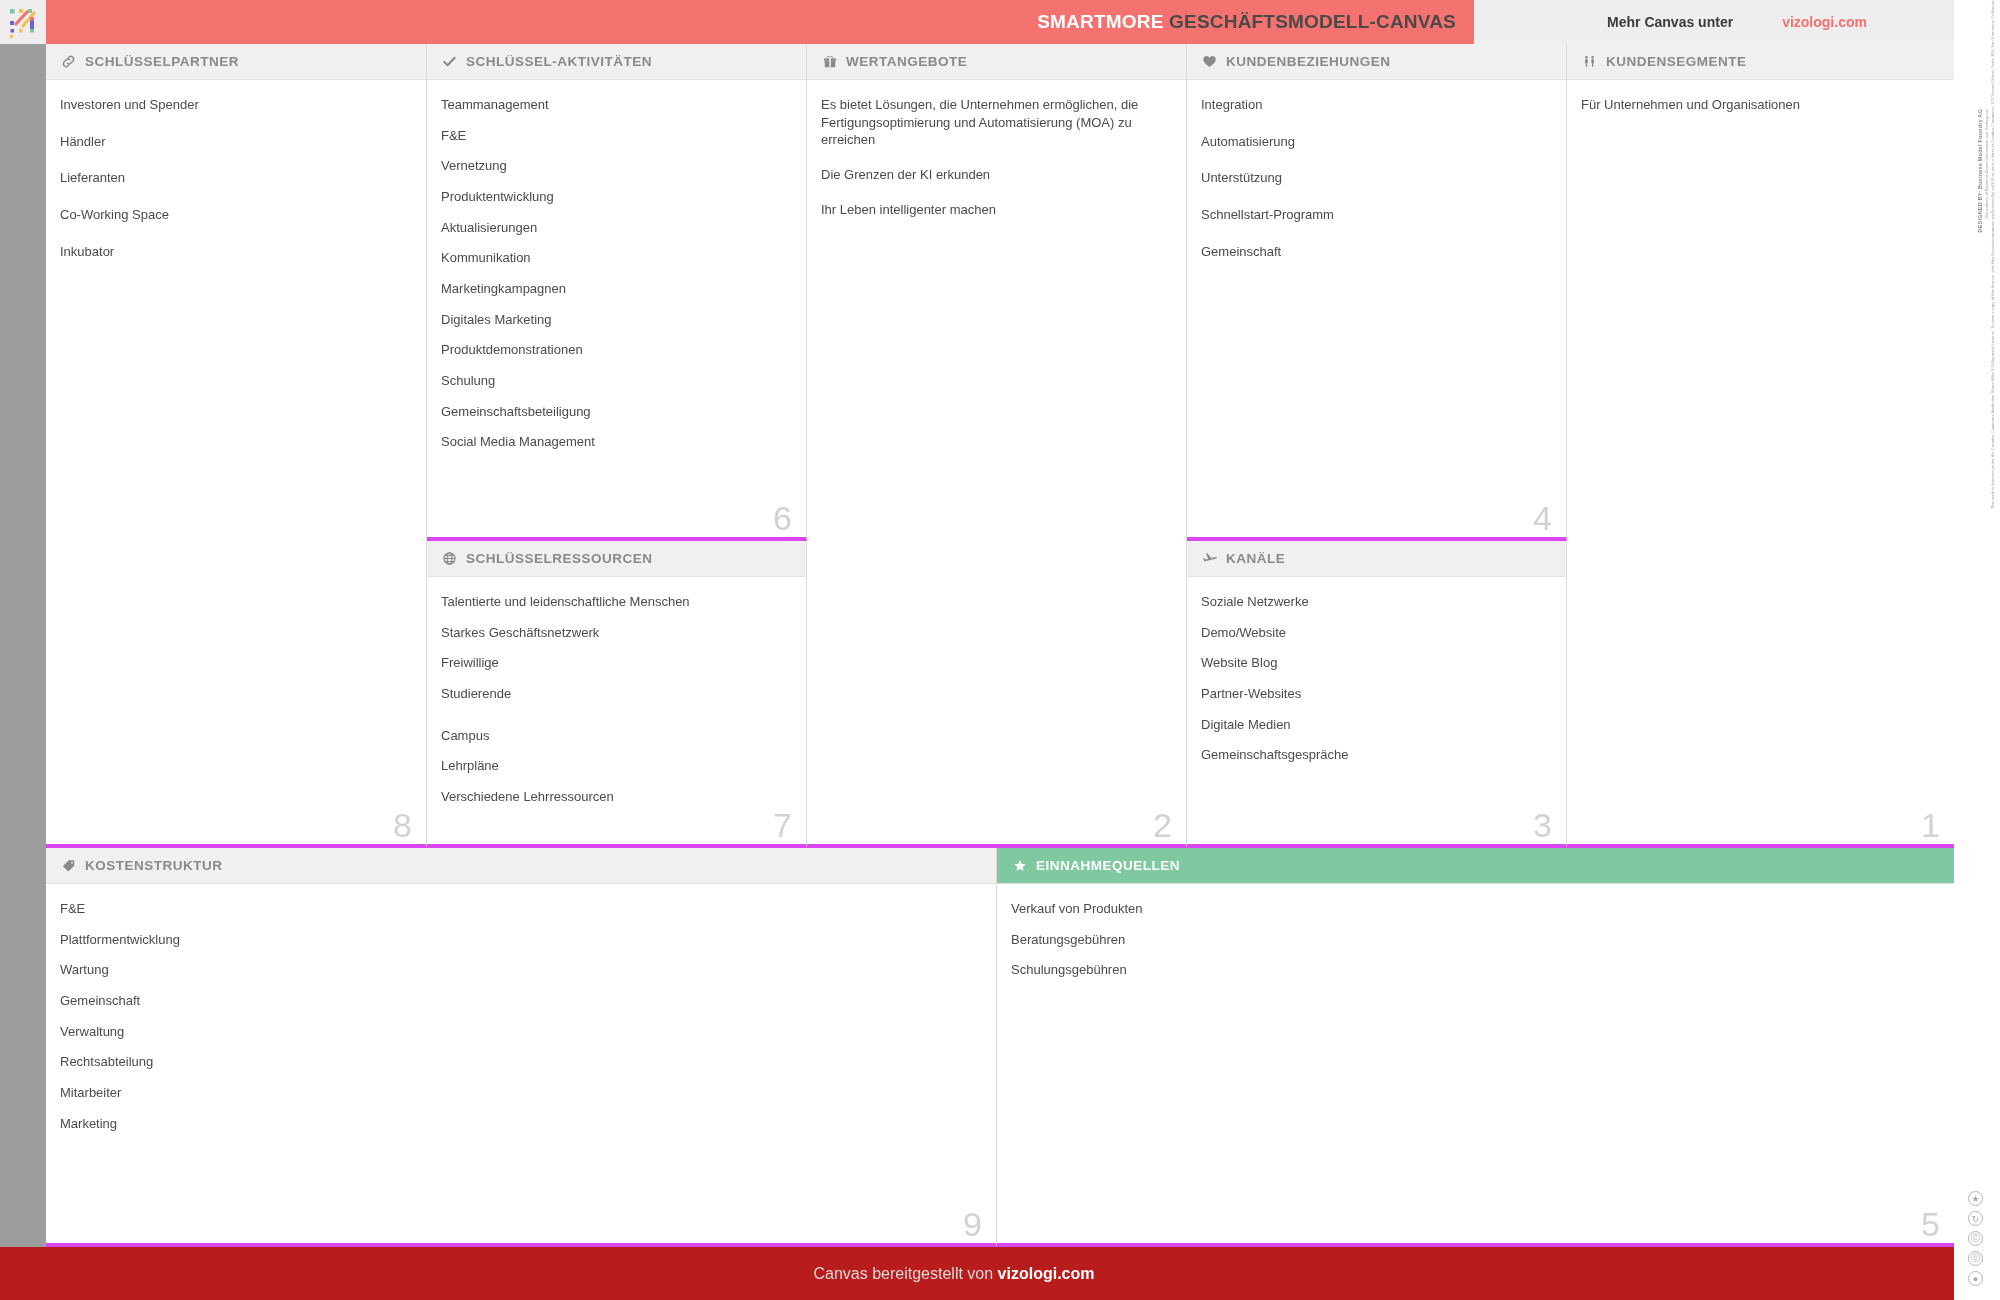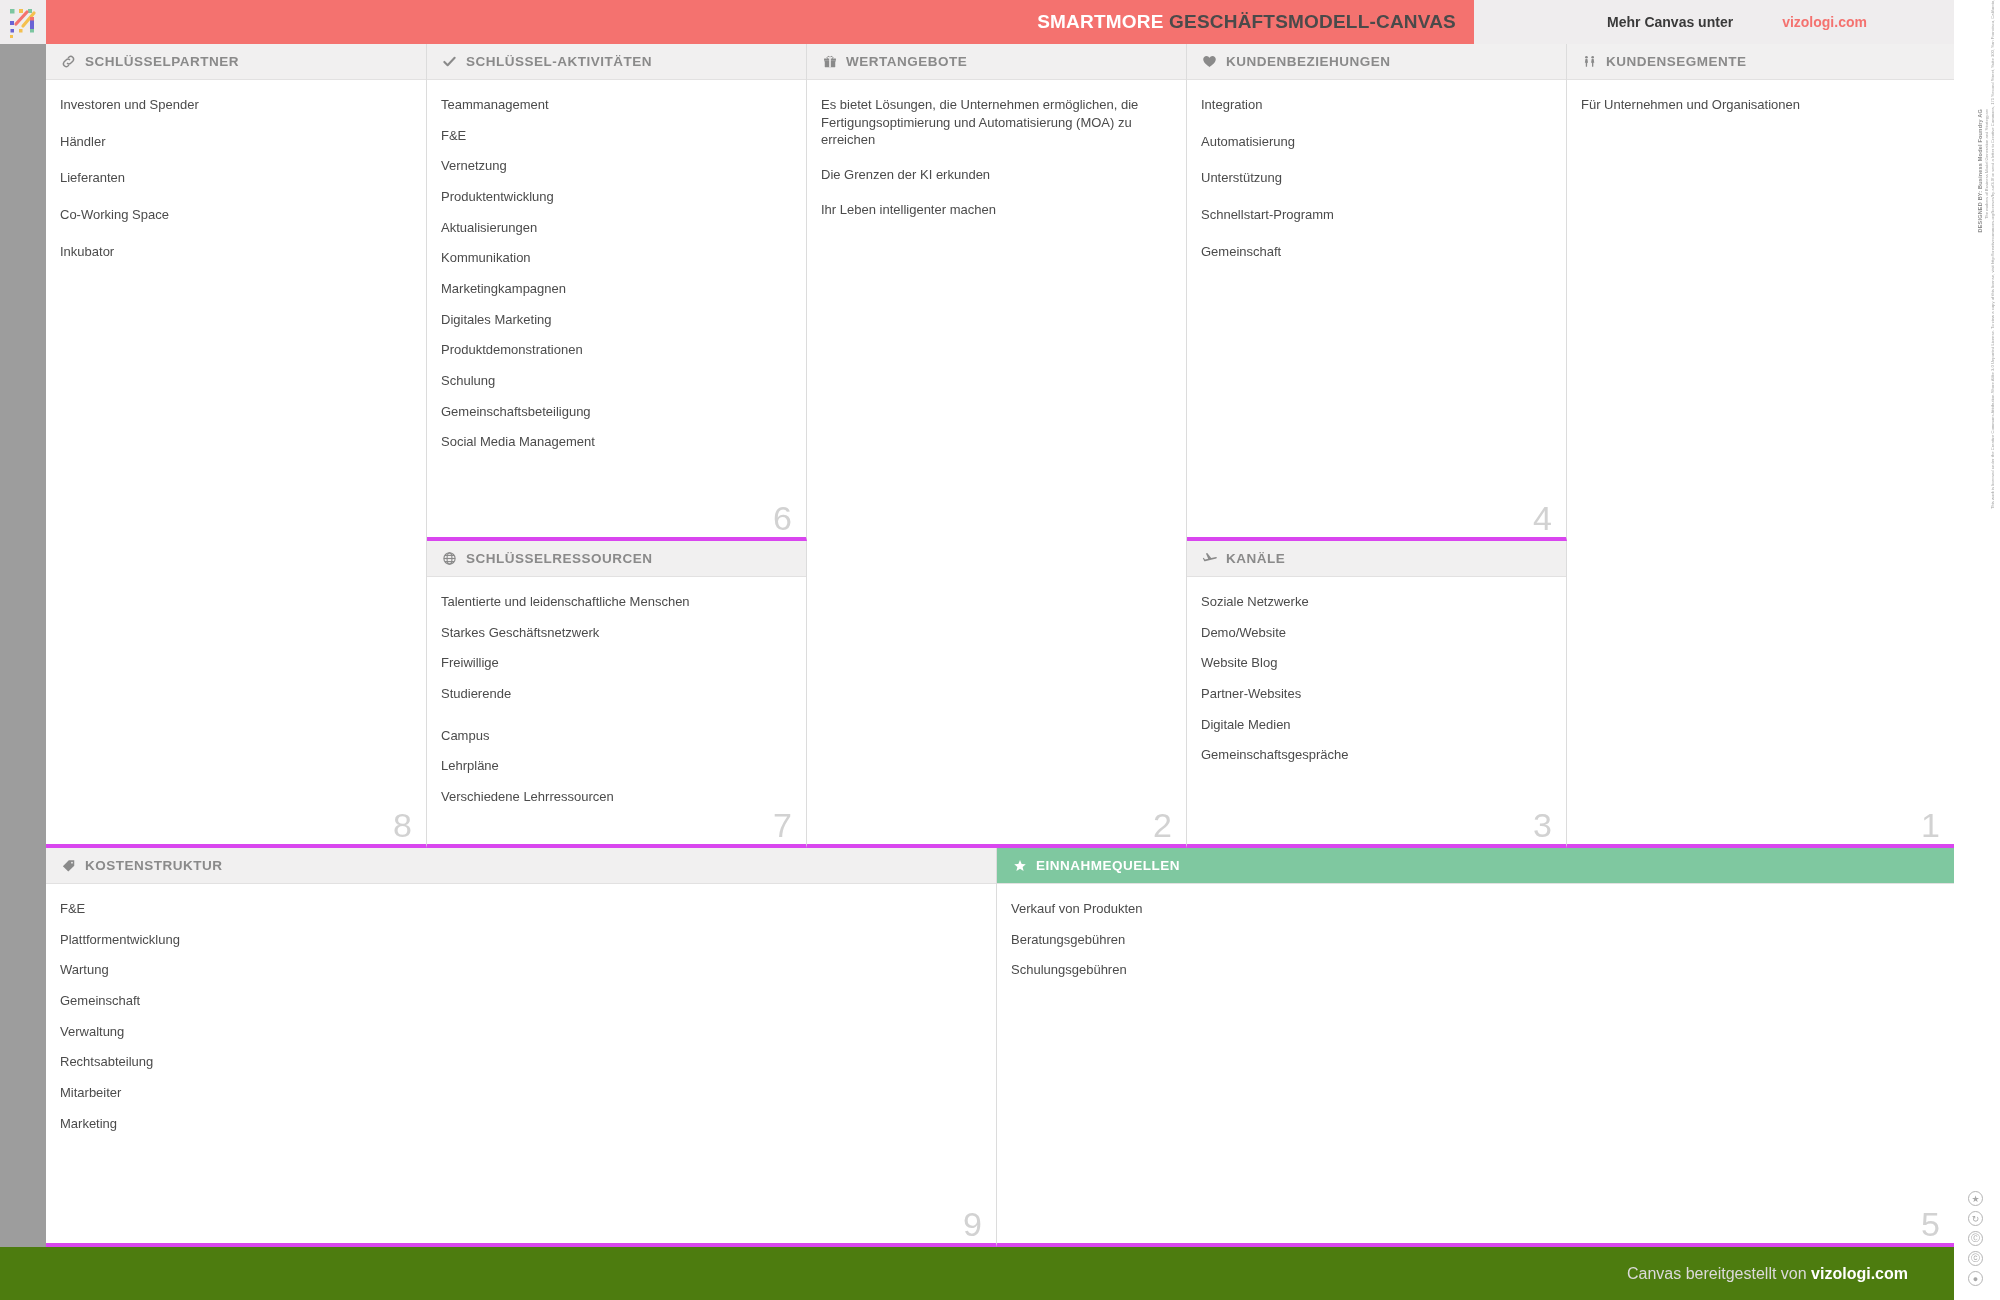--- a/index.html
+++ b/index.html
@@ -73,22 +73,22 @@
   }
   .item.para { margin-bottom:17px; }
   .cell-num {
     position:absolute; right:14px; bottom:2px;
     font-size:34px; color:#d2d2d2; font-weight:normal; line-height:1;
   }
 
   
   .footer {
     position:absolute; left:0px; top:1247px; width:1954px; height:53px;
-    background:#4d7c0f;
-    display:flex; align-items:center; justify-content:flex-end;
+    background:#b91c1c;
+    display:flex; align-items:center; justify-content:center;
     padding-right:46px;
   }
   .footer-text { font-size:16px; color:#dcdada; white-space:nowrap; }
   .footer-text b { color:#ffffff; }
 
   
   .side-strip {
     position:absolute; left:1954px; top:0px; width:46px; height:1300px;
     background:#ffffff;
   }

